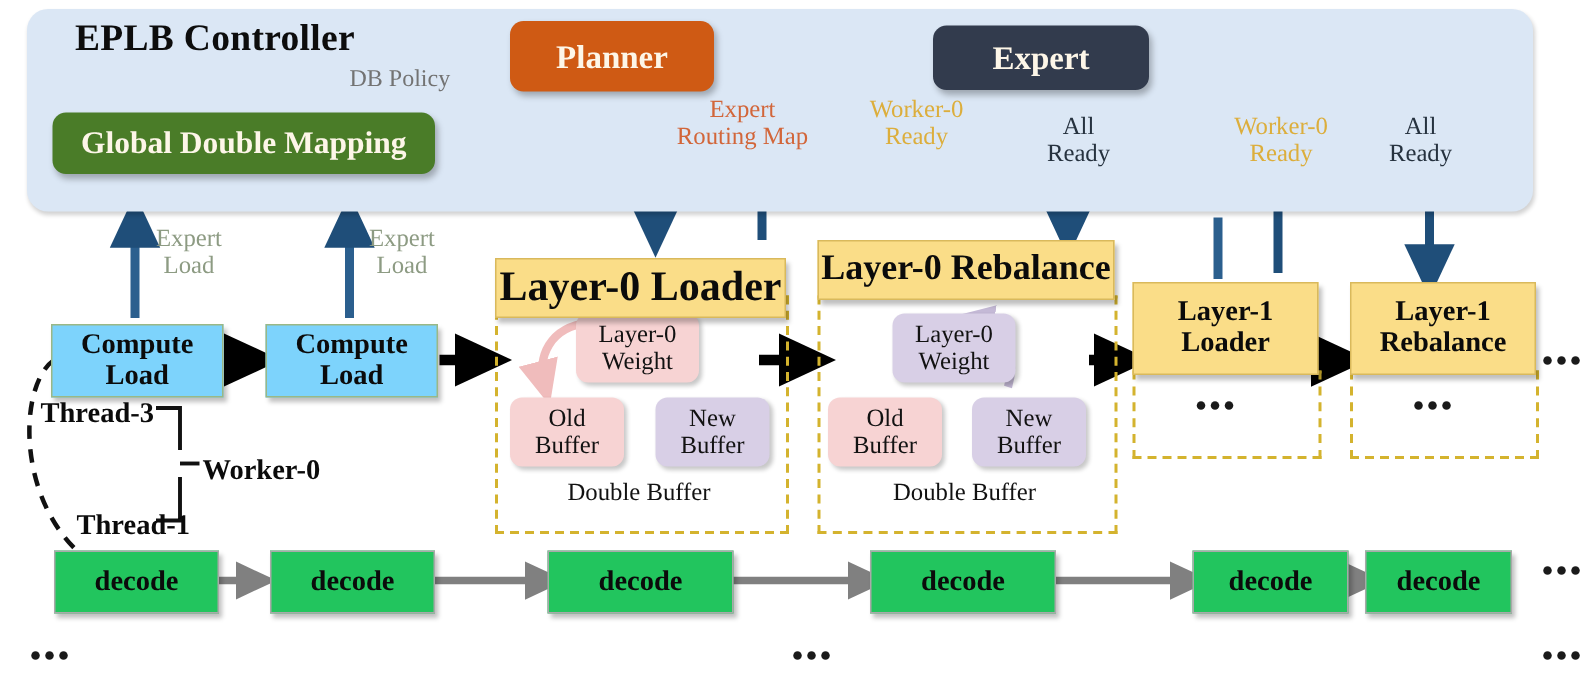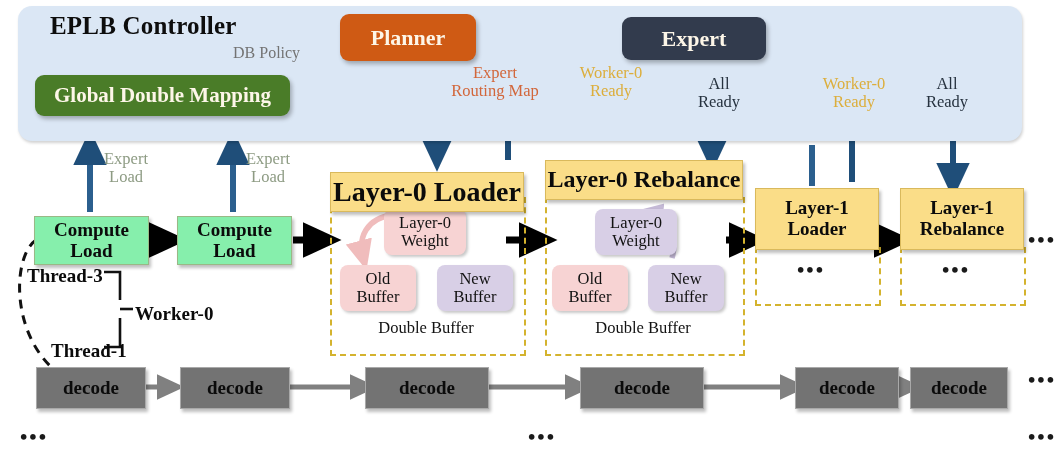--- a/index.html
+++ b/index.html
@@ -38,21 +38,21 @@
   .lbl-erm{left:440px;top:64px;width:110px;color:#d2663a;}
   .lbl-w0a{left:565px;top:64px;width:92px;color:#dcae3c;}
   .lbl-alla{left:680px;top:75px;width:78px;color:#26323f;}
   .lbl-w0b{left:806px;top:75px;width:96px;color:#dcae3c;}
   .lbl-allb{left:908px;top:75px;width:78px;color:#26323f;}
   .lbl-el1{left:90px;top:150px;width:72px;color:#8d9b83;}
   .lbl-el2{left:232px;top:150px;width:72px;color:#8d9b83;}
 
   
   .cload{
-    position:absolute;width:113px;height:47px;background:#86efac;
+    position:absolute;width:113px;height:47px;background:#7dd3fc;
     border:1px solid #9ab храни;border:1px solid #9ab886;
     display:flex;align-items:center;justify-content:center;text-align:center;
     font-size:19px;font-weight:bold;color:#0b0b0b;line-height:1.08;
     box-shadow:2px 3px 3px rgba(0,0,0,.25);
   }
   .cl1{left:34px;top:216px;}
   .cl2{left:177px;top:216px;}
 
   .thread{
     position:absolute;font-size:19px;font-weight:bold;color:#0b0b0b;
@@ -104,21 +104,21 @@
   .dots-l1l{left:797px;top:258px;}
   .dots-l1r{left:942px;top:258px;}
   .dots-row1{left:1028px;top:228px;}
   .dots-row2{left:1028px;top:368px;}
   .dots-bl{left:20px;top:425px;}
   .dots-bm{left:528px;top:425px;}
   .dots-br{left:1028px;top:425px;}
 
   
   .decode{
-    position:absolute;top:367px;height:40px;background:#737373;
+    position:absolute;top:367px;height:40px;background:#22c55e;
     border:1px solid #a9a9a9;
     display:flex;align-items:center;justify-content:center;
     font-size:19px;font-weight:bold;color:#0b0b0b;
     box-shadow:2px 3px 3px rgba(0,0,0,.25);
   }
 </style>
 </head>
 <body>
 
 <div id="stage">

